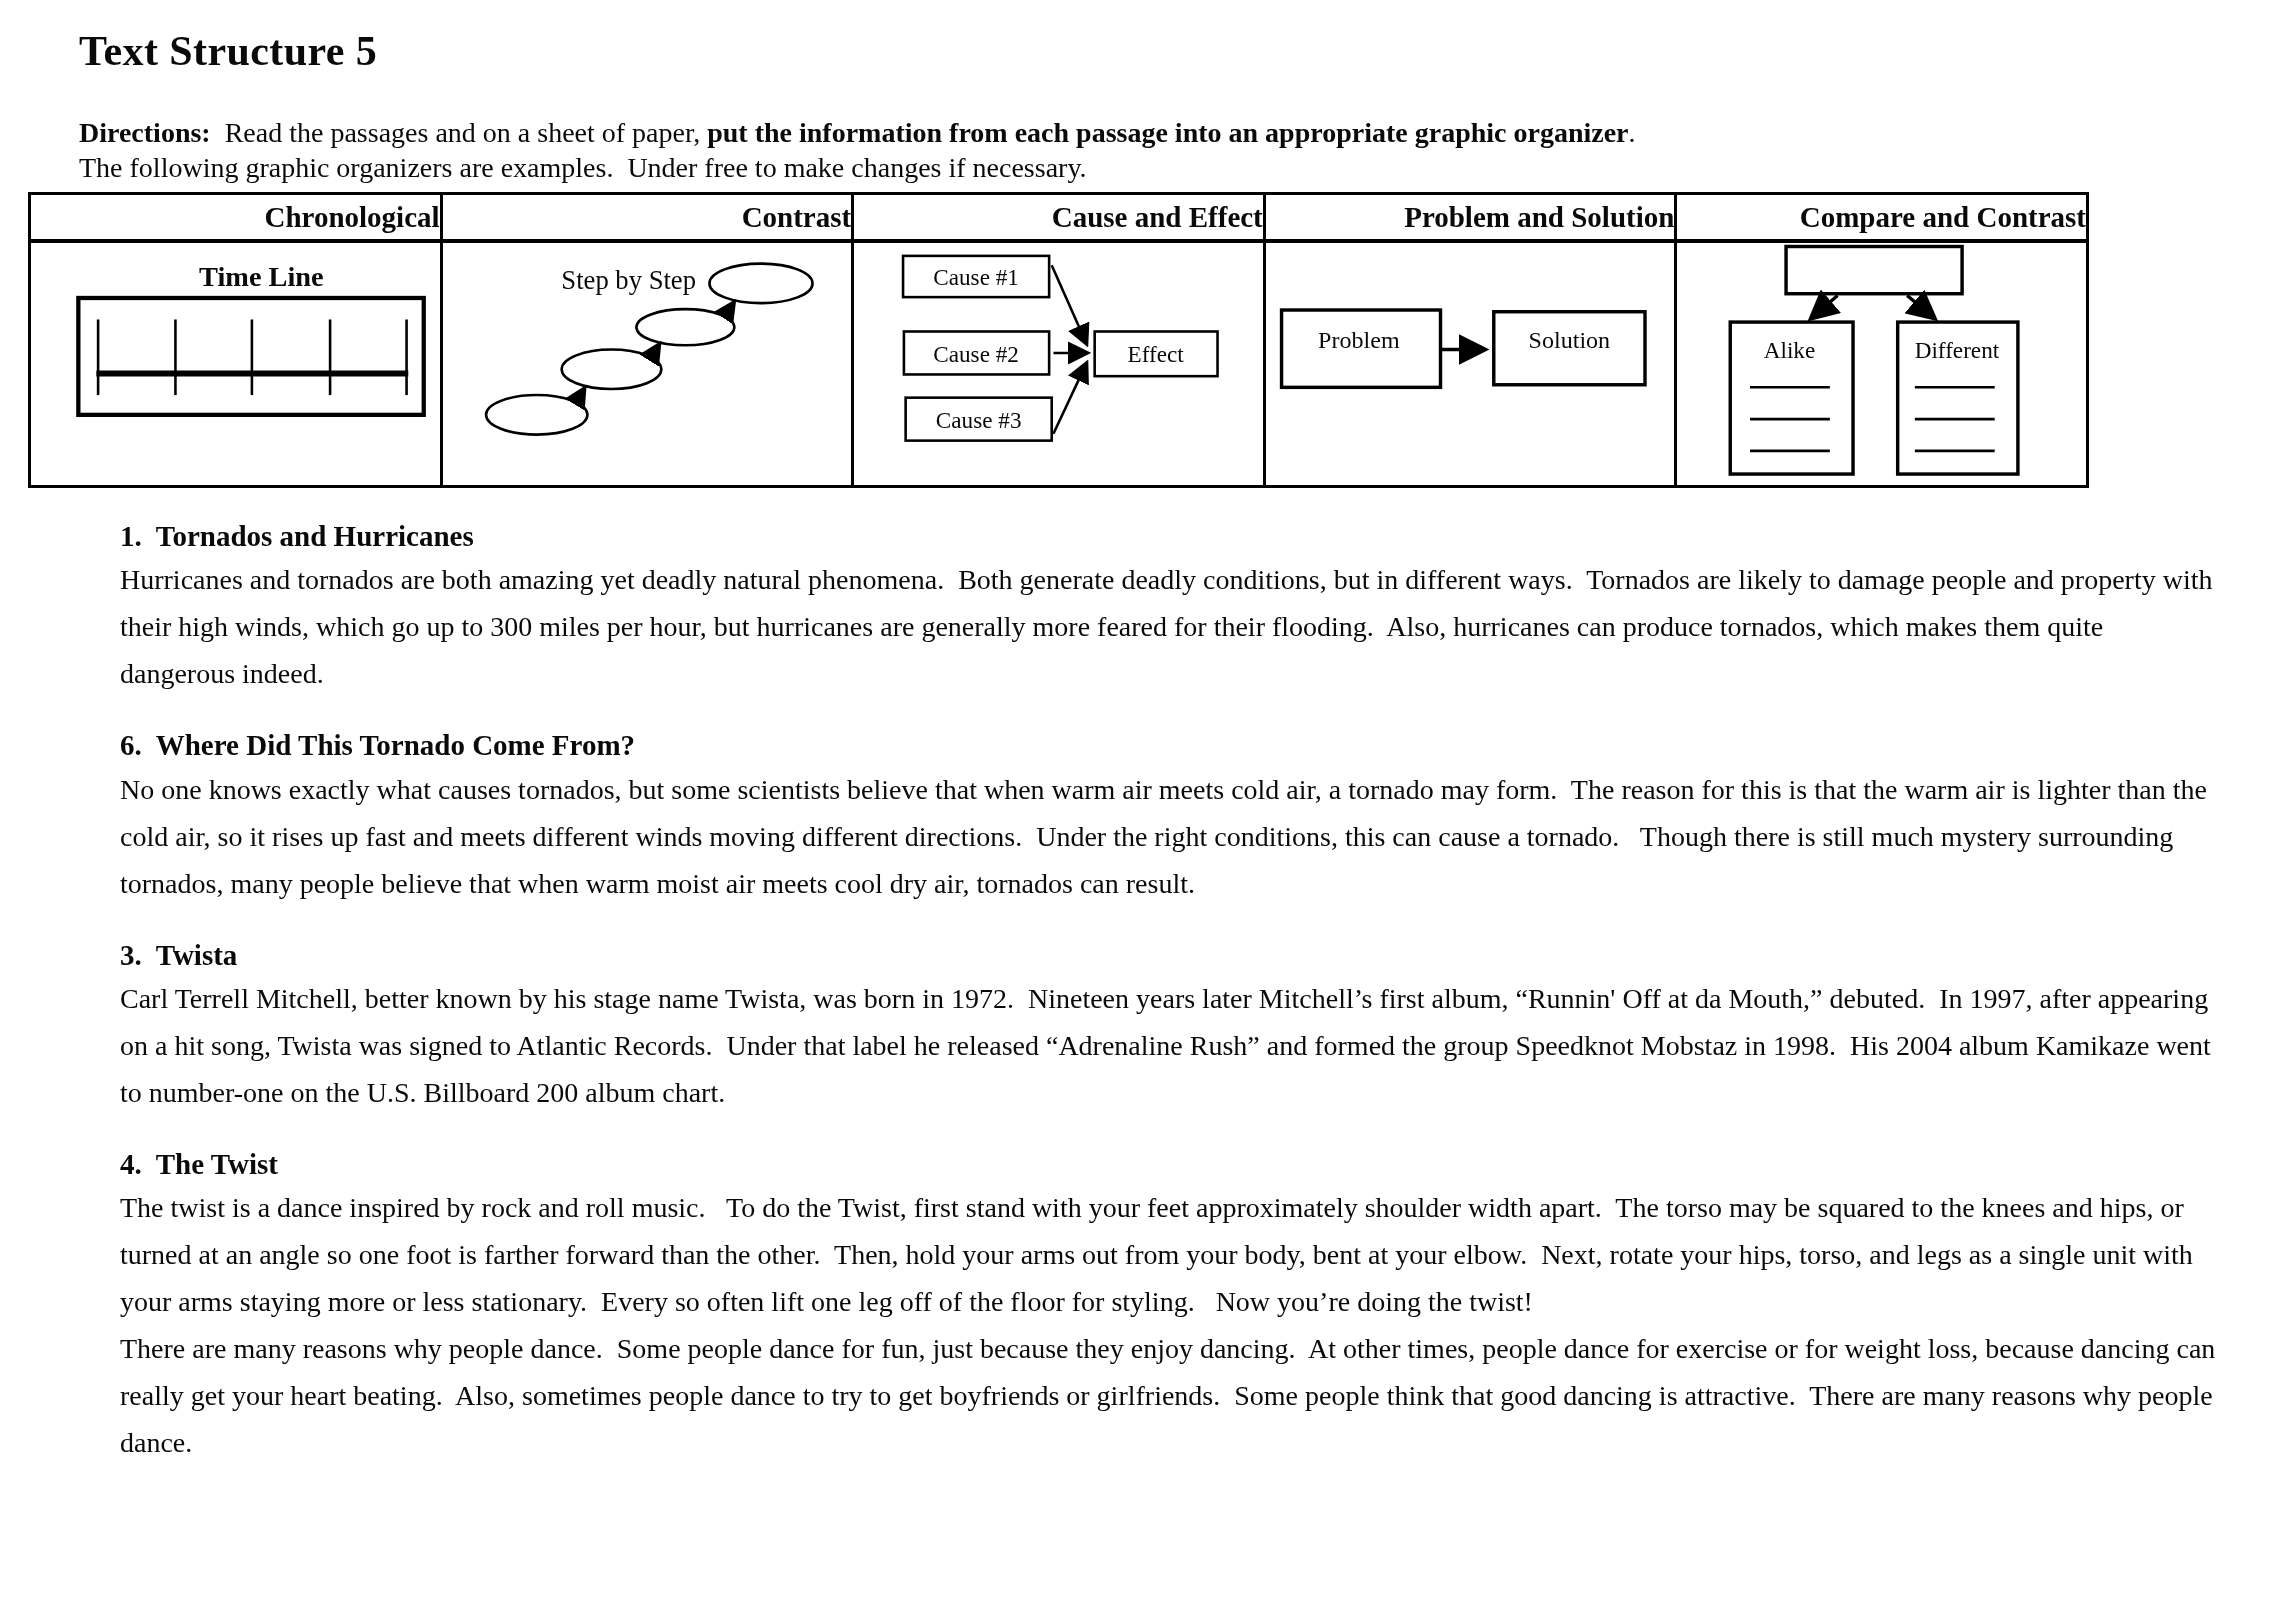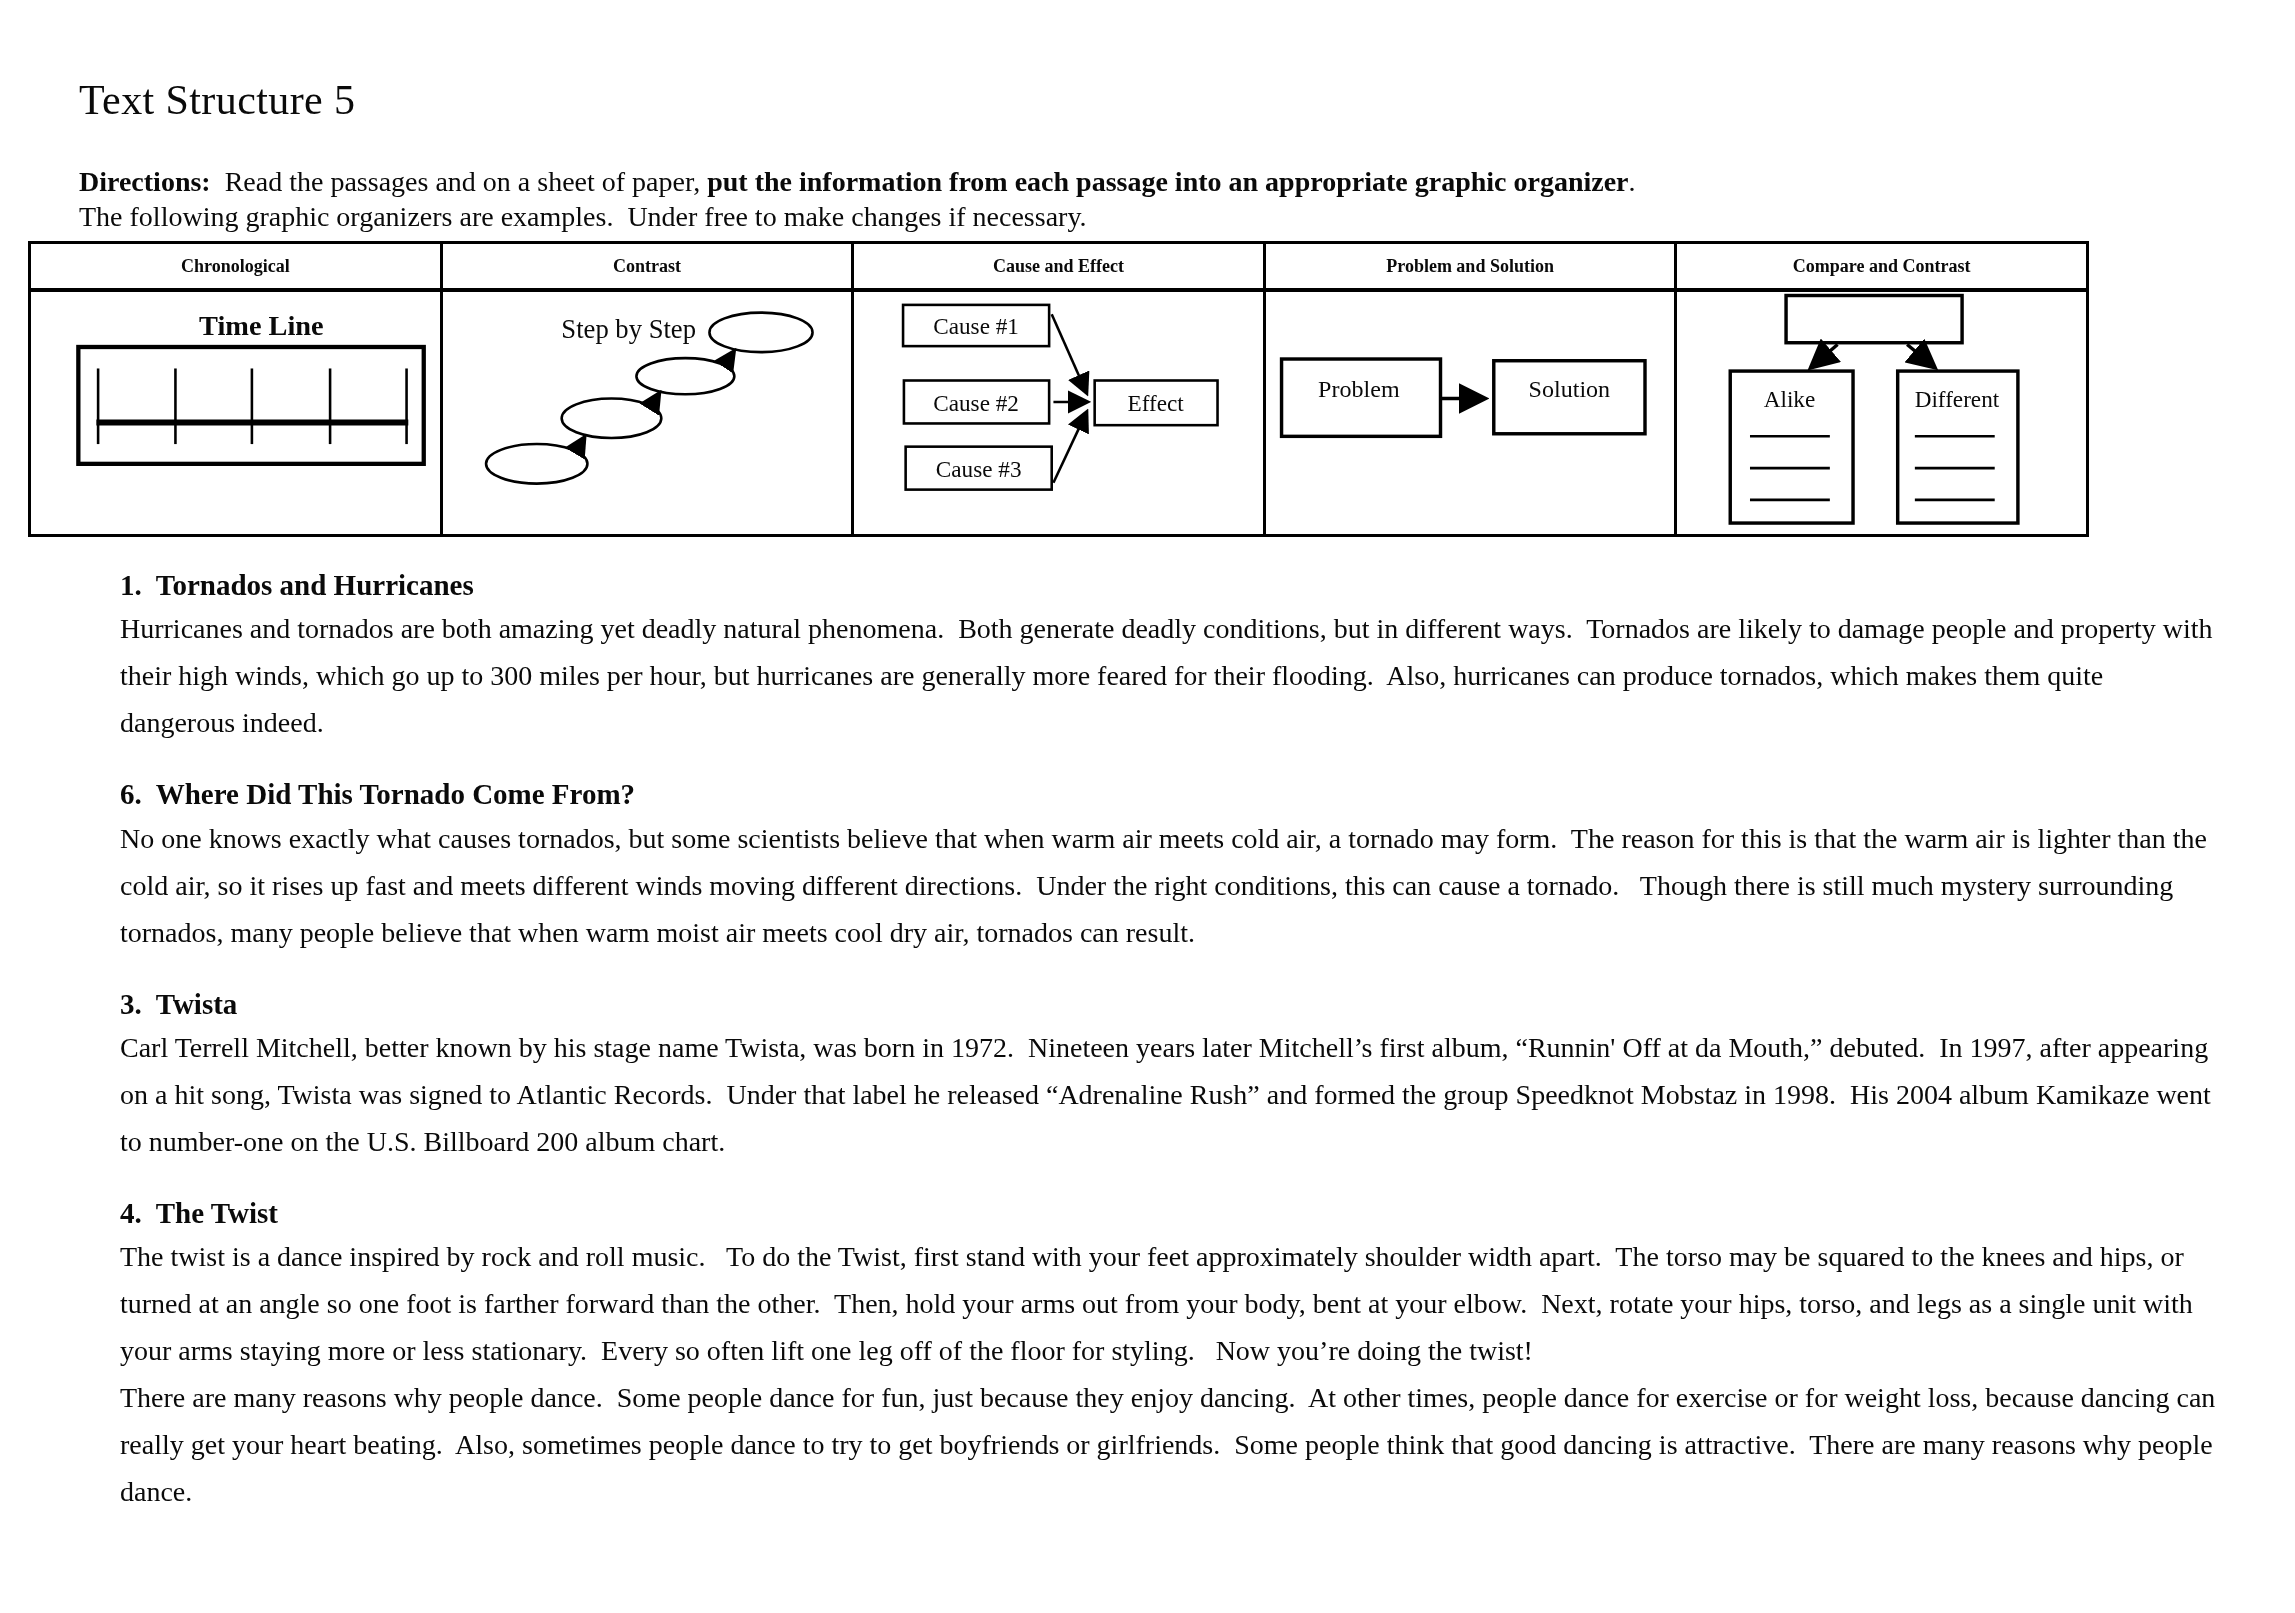--- a/index.html
+++ b/index.html
@@ -8,23 +8,23 @@
     position: relative;
     width: 2295px;
     height: 1614px;
     background: #ffffff;
     color: #0a0a0a;
     font-family: "Liberation Serif", "DejaVu Serif", serif;
     overflow: hidden;
   }
   .page-title {
     margin: 0;
-    padding: 76px 0 0 79px;
+    padding: 27px 0 0 79px;
     font-size: 42px;
-    font-weight: 400;
+    font-weight: 700;
     letter-spacing: 0.4px;
   }
   .directions {
     margin: 40px 0 0 79px;
     width: 2130px;
     font-size: 28px;
     line-height: 35px;
     white-space: pre-wrap;
   }
   .bold { font-weight: bold; }
@@ -33,23 +33,23 @@
     width: 2061px;
     border-collapse: collapse;
     table-layout: fixed;
   }
   table.organizers, table.organizers th, table.organizers td {
     border: 3.4px solid #000;
   }
   table.organizers th {
     height: 48px;
     border-bottom: 4.3px solid #000;
-    font-size: 18px;
+    font-size: 29px;
     font-weight: bold;
-    text-align: center;
+    text-align: right;
     padding: 0;
   }
   table.organizers td {
     height: 245px;
     padding: 0;
     vertical-align: top;
   }
   td svg { display: block; }
   svg text {
     font-family: "Liberation Serif", "DejaVu Serif", serif;

